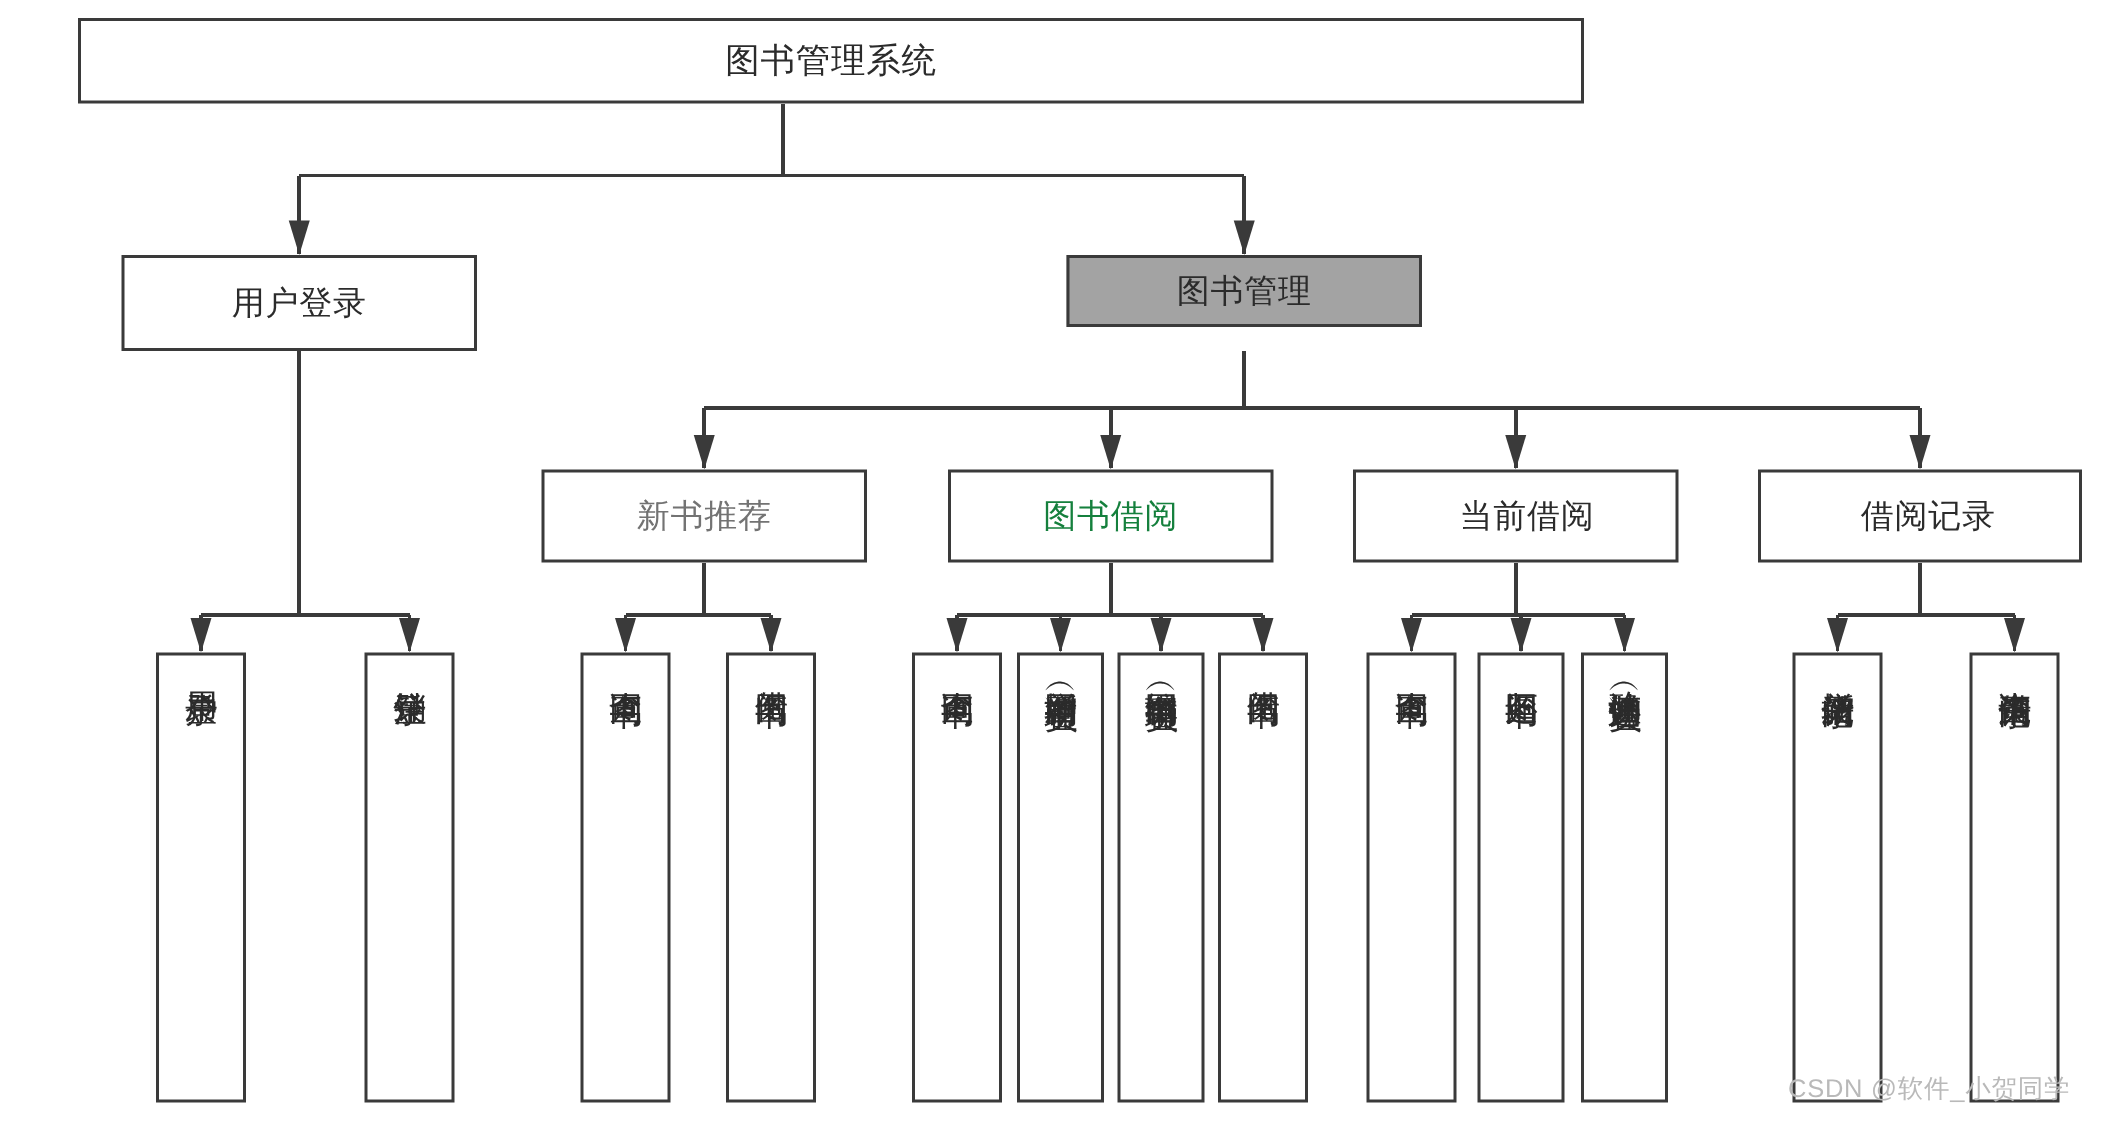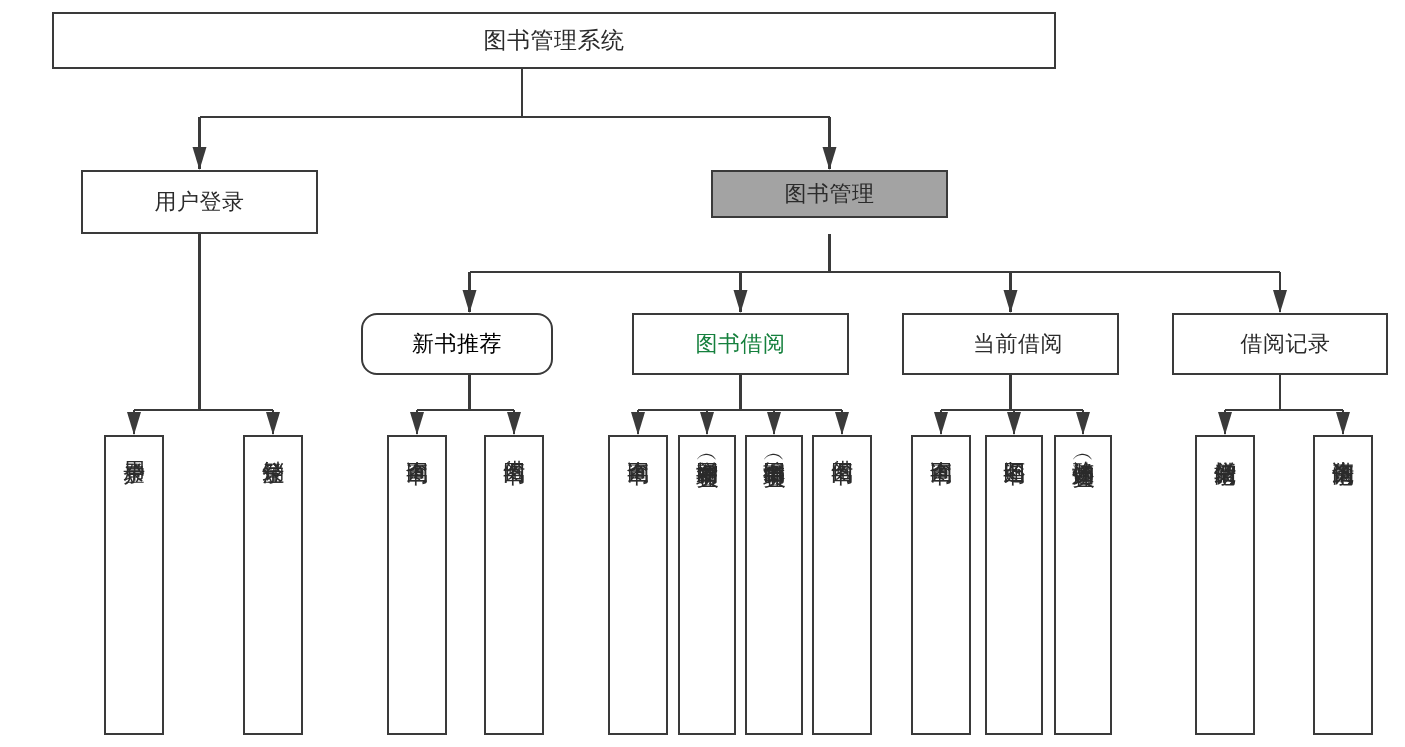--- a/index.html
+++ b/index.html
@@ -131,21 +131,21 @@
   <div id="nodes-layer">
       <div class="node horizontal root" style="left: 20px; top: 12px; width: 1004px; height: 57px; border-color: rgb(58, 58, 58); background: rgb(255, 255, 255); color: rgb(43, 43, 43); margin-left: 32px;">
         <span class="node-label">图书管理系统</span>
       </div>
       <div class="node horizontal" style="left: 81px; top: 170px; width: 237px; height: 64px; border-color: rgb(58, 58, 58); background: rgb(255, 255, 255); color: rgb(43, 43, 43);">
         <span class="node-label">用户登录</span>
       </div>
       <div class="node horizontal" style="left: 711px; top: 170px; width: 237px; height: 48px; border-color: rgb(58, 58, 58); background: #a3a3a3; color: rgb(43, 43, 43);">
         <span class="node-label">图书管理</span>
       </div>
-      <div class="node horizontal" style="left: 361px; top: 313px; width: 192px; height: 62px; border-color: rgb(58, 58, 58); background: rgb(255, 255, 255); color: #000000; border-radius: 16px;">
+      <div class="node horizontal" style="left: 361px; top: 313px; width: 217px; height: 62px; border-color: rgb(58, 58, 58); background: rgb(255, 255, 255); color: #737373;">
         <span class="node-label">新书推荐</span>
       </div>
       <div class="node horizontal" style="left: 632px; top: 313px; width: 217px; height: 62px; border-color: rgb(58, 58, 58); background: rgb(255, 255, 255); color: #15803d;">
         <span class="node-label">图书借阅</span>
       </div>
       <div class="node horizontal" style="left: 902px; top: 313px; width: 217px; height: 62px; border-color: rgb(58, 58, 58); background: rgb(255, 255, 255); color: rgb(43, 43, 43); padding-left: 15px;">
         <span class="node-label">当前借阅</span>
       </div>
       <div class="node horizontal" style="left: 1172px; top: 313px; width: 216px; height: 62px; border-color: rgb(58, 58, 58); background: rgb(255, 255, 255); color: rgb(43, 43, 43); padding-left: 11px;">
         <span class="node-label">借阅记录</span>
@@ -183,13 +183,14 @@
       <div class="node vertical" style="left: 1054px; top: 435px; width: 58px; height: 300px; border-color: rgb(58, 58, 58); background: rgb(255, 255, 255); color: rgb(43, 43, 43);">
         <span class="node-label">确认归还（管理员）</span>
       </div>
       <div class="node vertical" style="left: 1195px; top: 435px; width: 60px; height: 300px; border-color: rgb(58, 58, 58); background: rgb(255, 255, 255); color: rgb(43, 43, 43);">
         <span class="node-label">新增借阅记录</span>
       </div>
       <div class="node vertical" style="left: 1313px; top: 435px; width: 60px; height: 300px; border-color: rgb(58, 58, 58); background: rgb(255, 255, 255); color: rgb(43, 43, 43);">
         <span class="node-label">查询借阅记录</span>
       </div>
     </div>
+  <div class="watermark" style="left: 1192px; top: 714px; color: rgb(185, 185, 185);">CSDN @软件_小贺同学</div>
 </div>
 
 </body></html>

